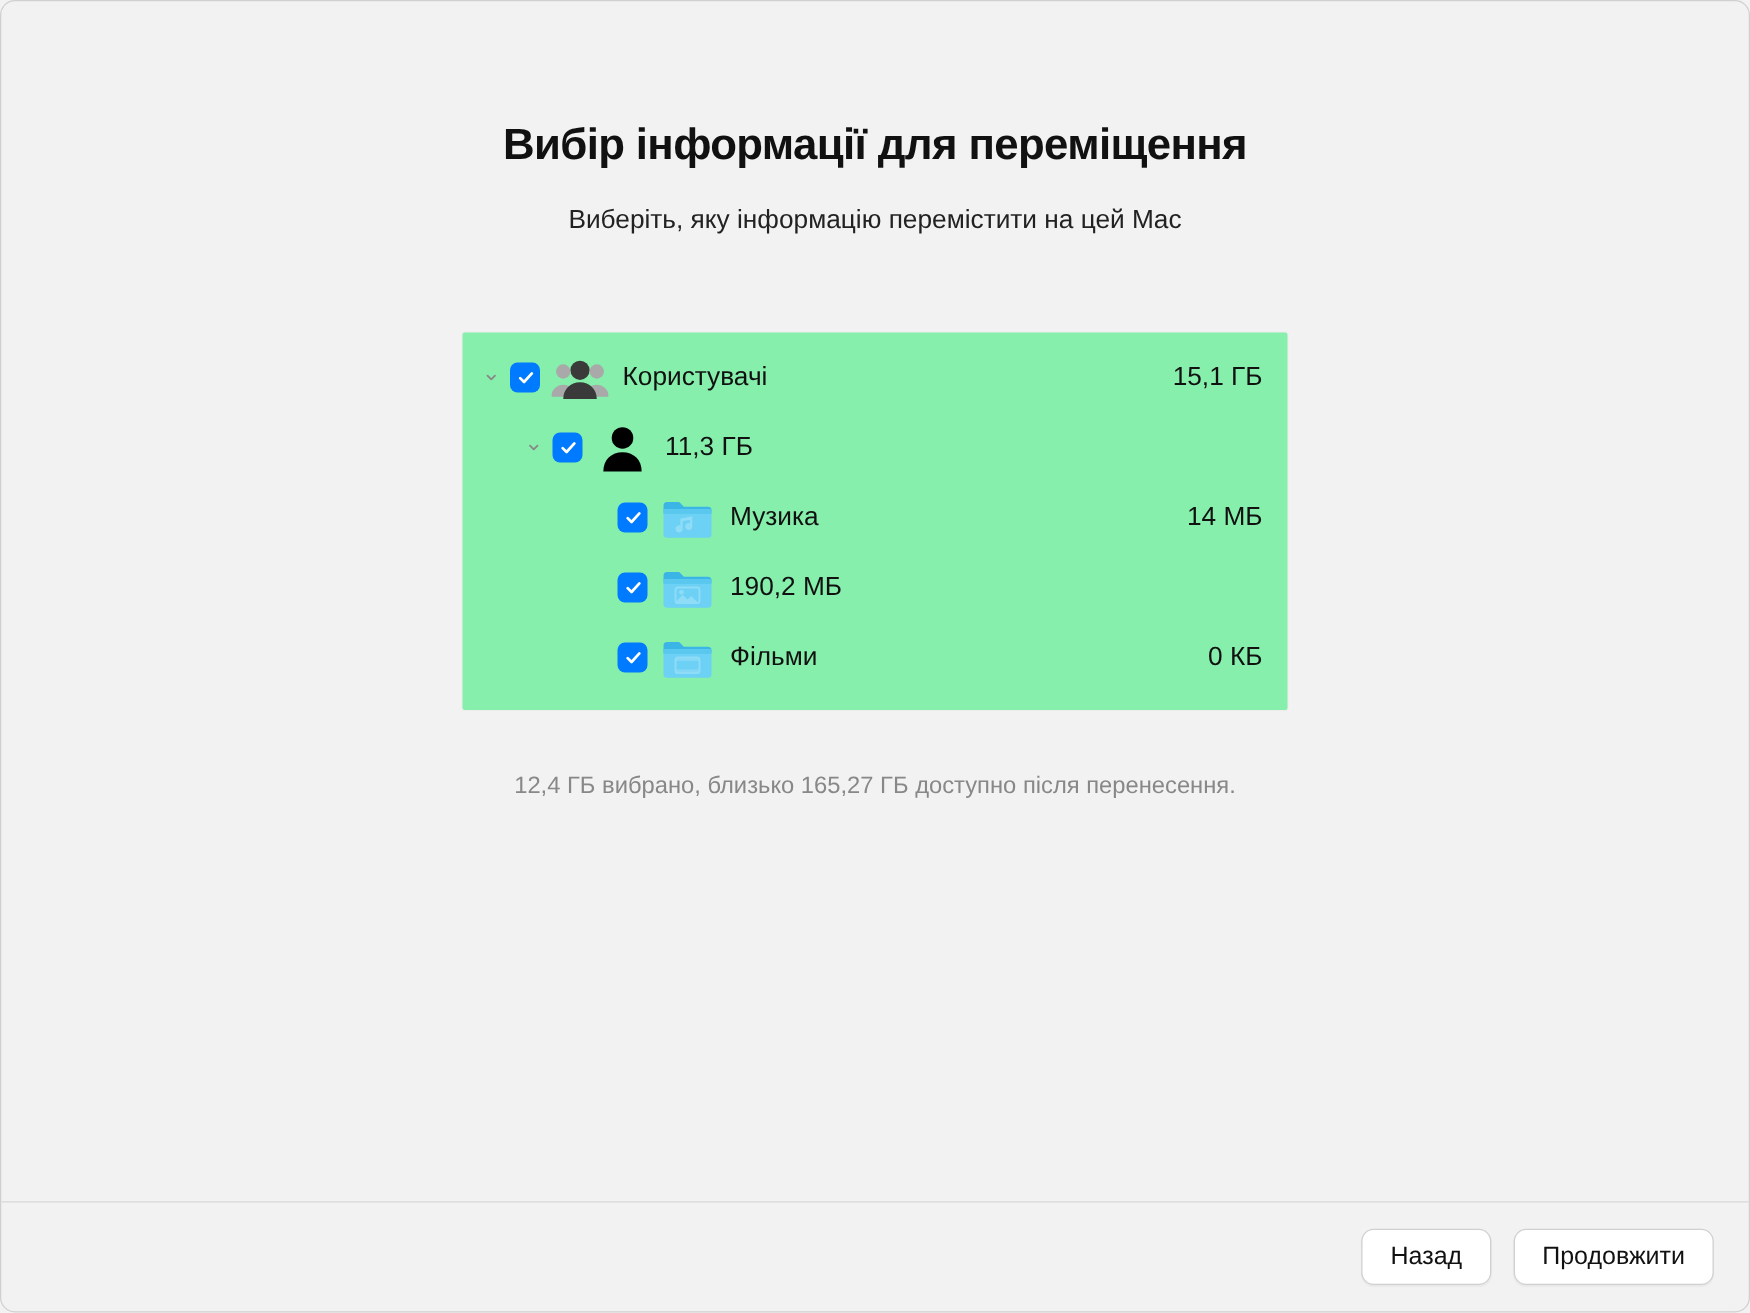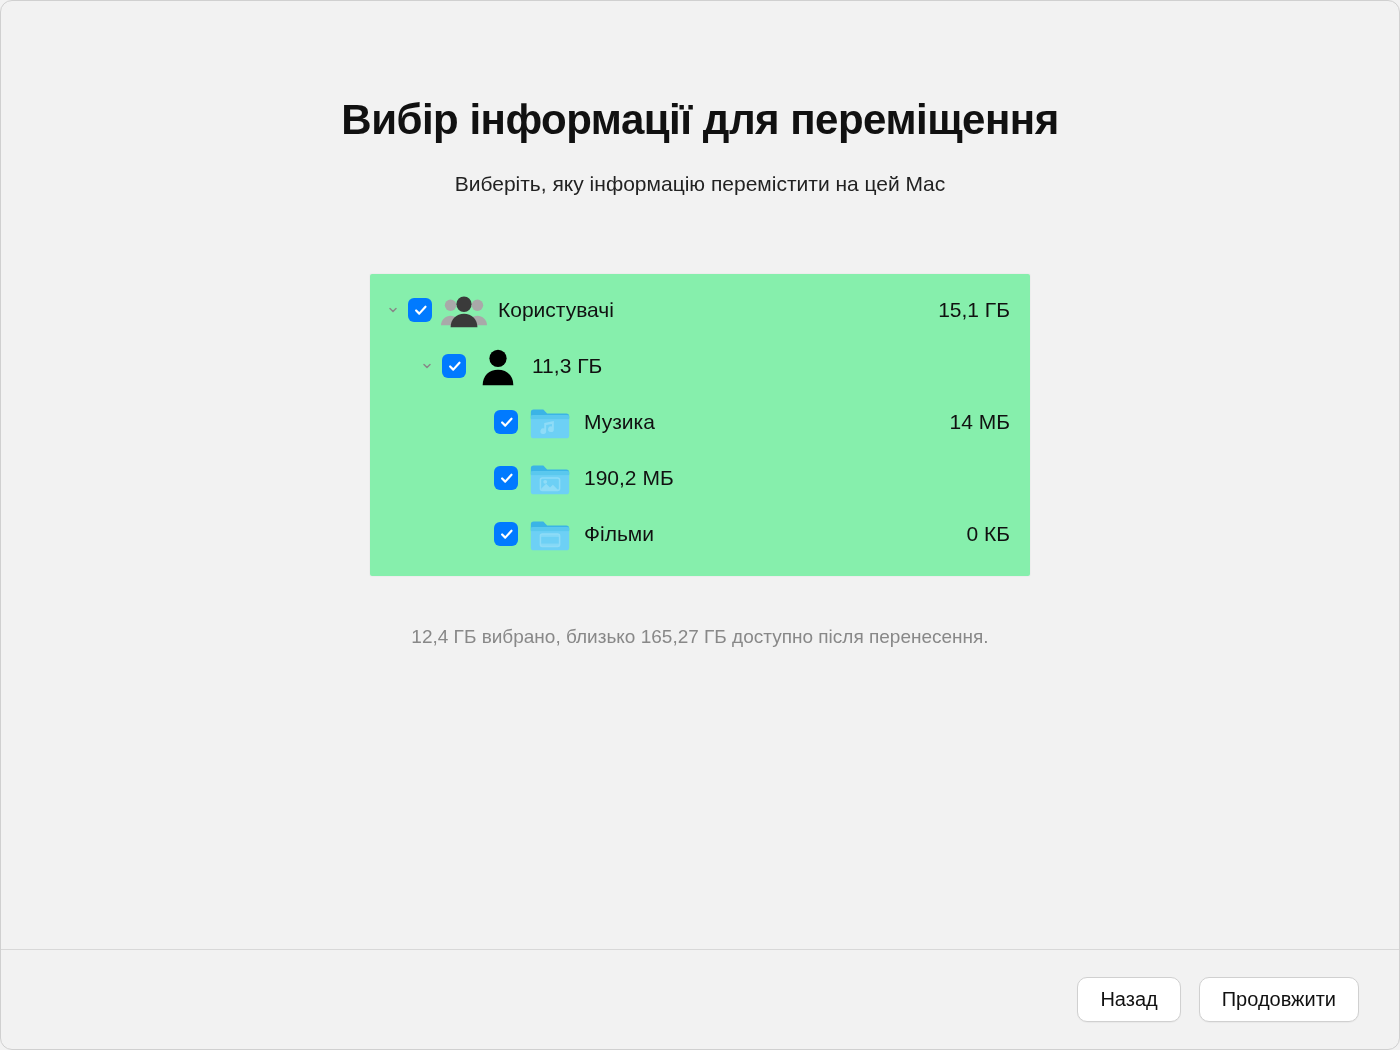--- a/index.html
+++ b/index.html
@@ -14,21 +14,21 @@
     overflow: hidden;
   }
   .content {
     flex: 1;
     display: flex;
     flex-direction: column;
     align-items: center;
     padding-top: 95px;
   }
   .title {
-    font-size: 42px;
+    font-size: 35px;
     font-weight: 700;
     color: #111;
     text-align: center;
     letter-spacing: -0.5px;
   }
   .subtitle {
     margin-top: 28px;
     font-size: 21px;
     color: #222;
     text-align: left;
@@ -86,26 +86,26 @@
   .row-size { text-align: right; padding-right: 6px; white-space: nowrap; }
   .indent-1 { padding-left: 34px; }
   .indent-2 { padding-left: 86px; }
   .status-line {
     margin-top: 50px;
     font-size: 19px;
     color: #888;
     text-align: left;
   }
   .footer {
-    height: 100px;
+    height: 88px;
     border-top: 1px solid #d8d8d8;
     display: flex;
     align-items: center;
     justify-content: flex-end;
-    padding: 0 40px;
+    padding: 0 28px;
     gap: 18px;
   }
   .btn {
     background: #fff;
     border: 1px solid #d0d0d0;
     border-radius: 10px;
     padding: 10px 22px;
     font-size: 20px;
     color: #111;
     cursor: pointer;

